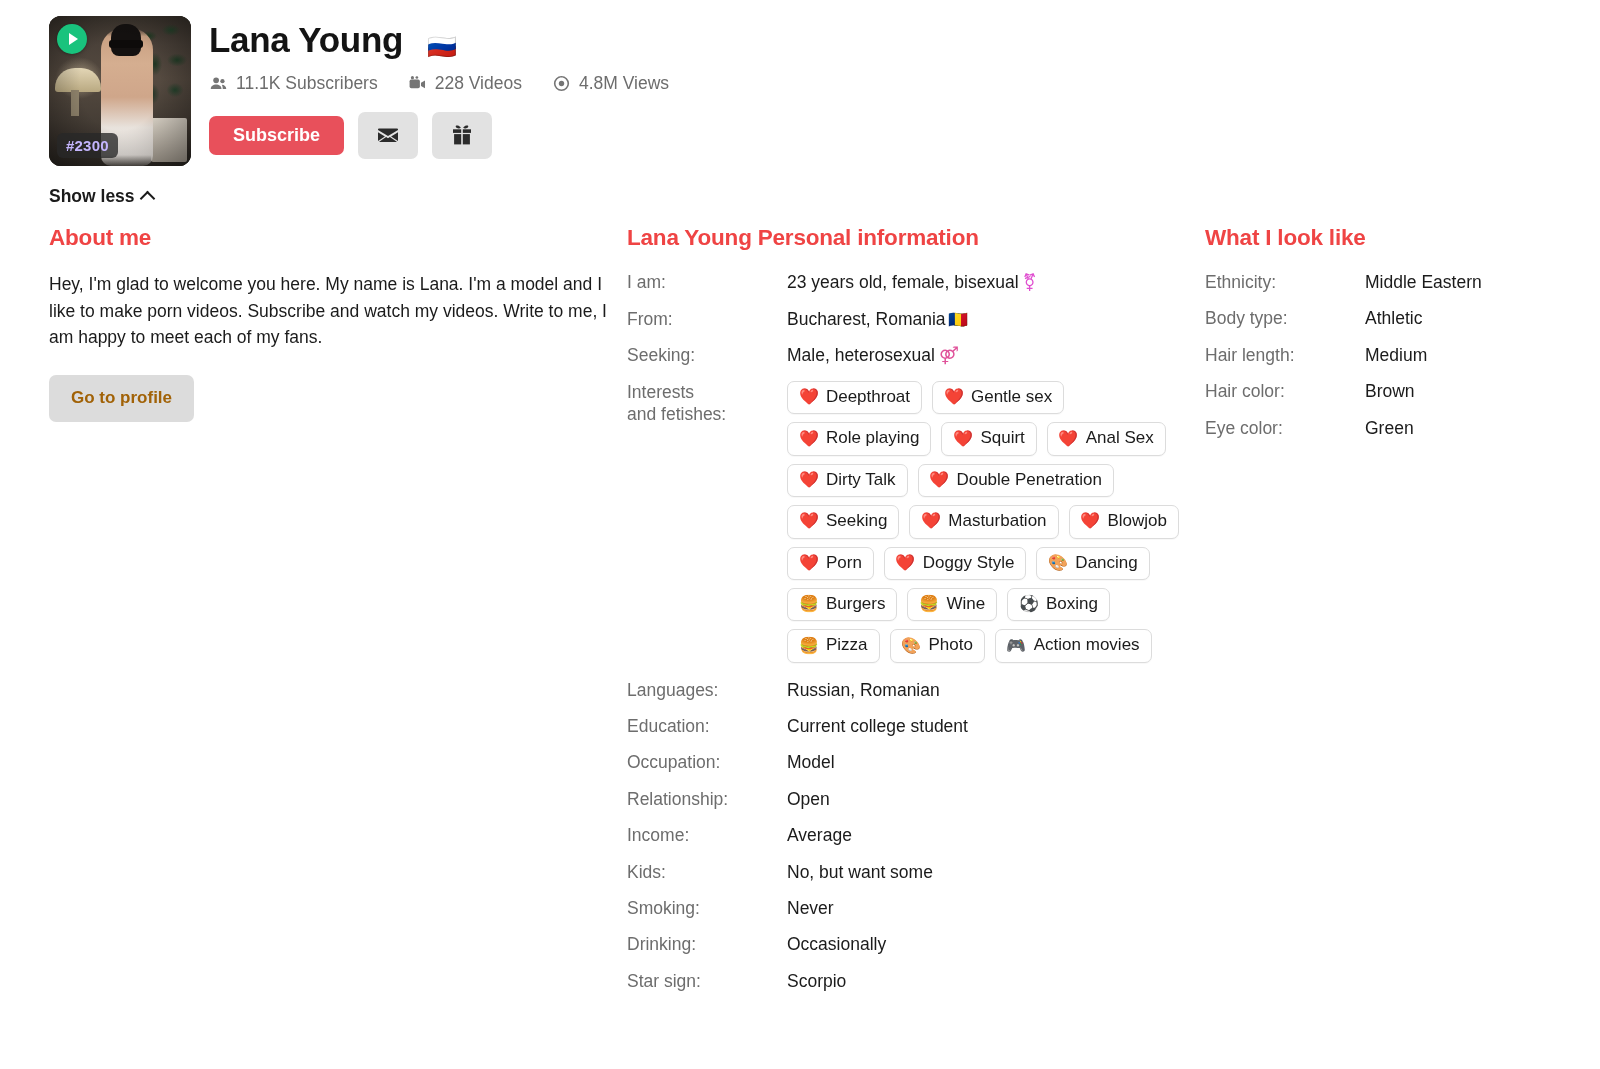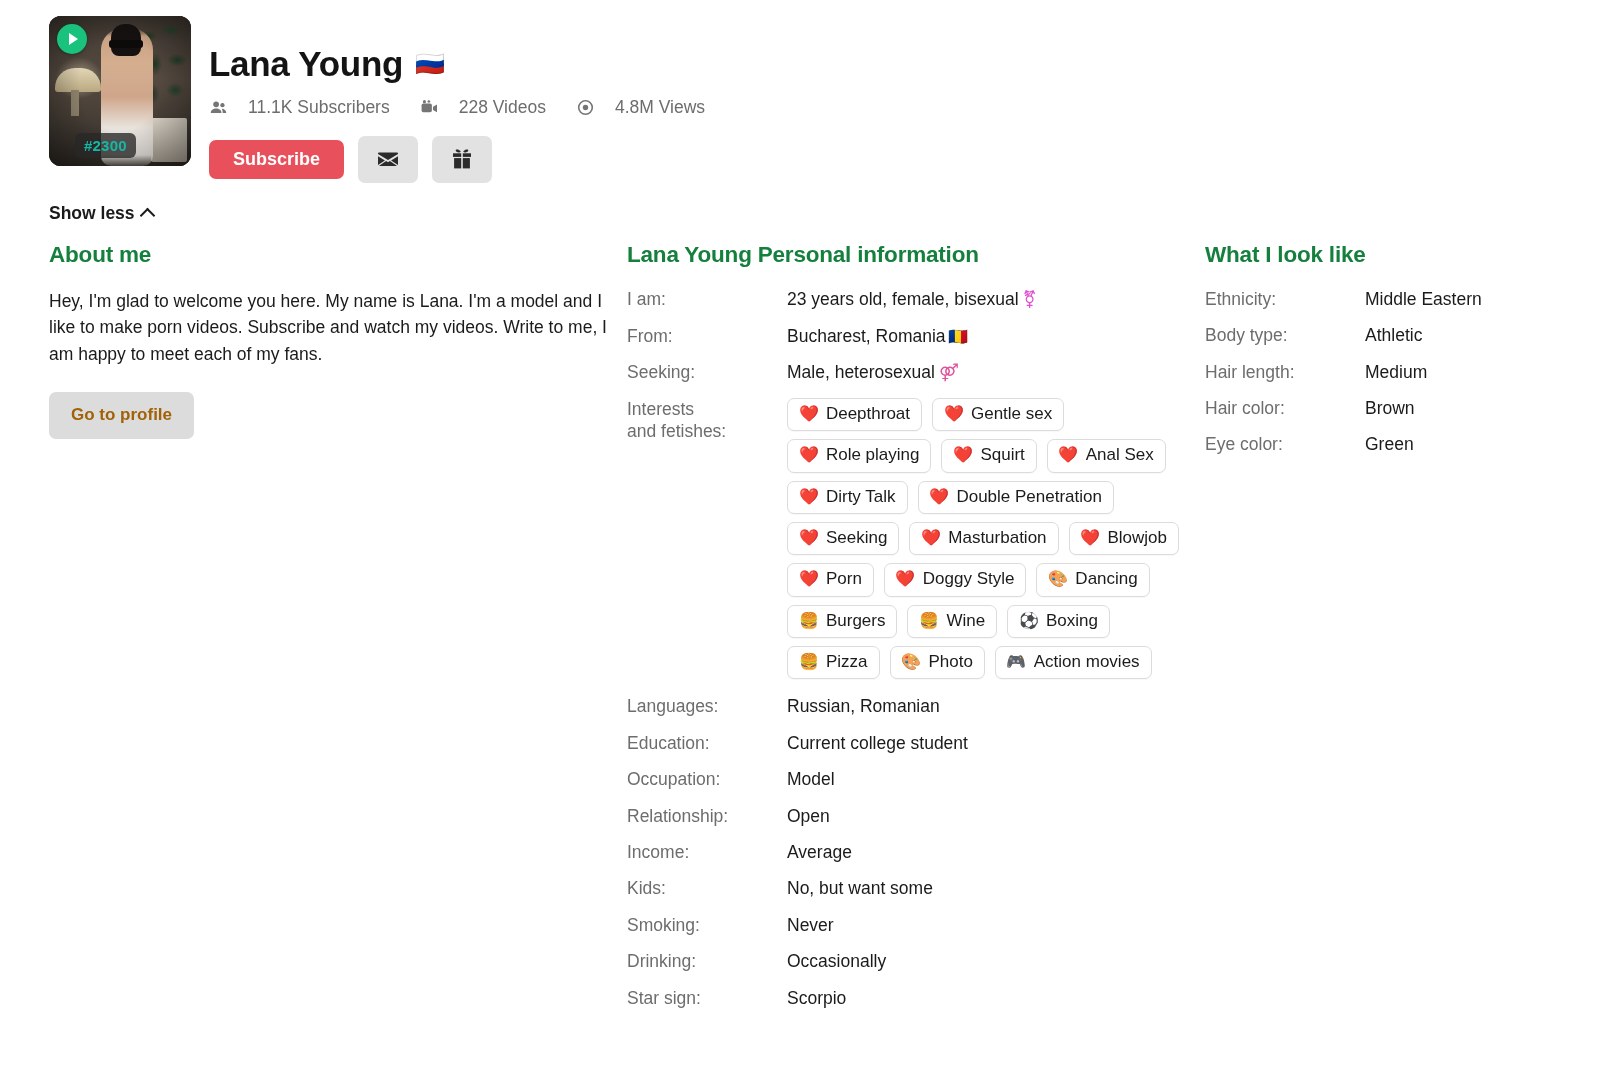--- a/index.html
+++ b/index.html
@@ -111,58 +111,57 @@
   .play-badge .tri {
     width: 0; height: 0;
     border-left: 9px solid #ffffff;
     border-top: 6px solid transparent;
     border-bottom: 6px solid transparent;
     margin-left: 3px;
   }
 
   .rank-badge {
     position: absolute;
-    left: 26px; bottom: 8px;
+    left: 8px; bottom: 8px;
     background: rgba(40,40,40,0.78);
-    color: #14b8a6;
+    color: #c4b5fd;
     font-size: 15px;
     font-weight: 600;
     padding: 4px 9px;
     border-radius: 6px;
     letter-spacing: .2px;
   }
 
   .header-right { padding-top: 6px; }
 
   .name-row {
     display: flex;
-    align-items: center;
-    gap: 12px;
-    margin-top: 24px;
+    align-items: flex-end;
+    gap: 24px;
   }
   .profile-name {
     font-size: 35px;
     font-weight: bold;
     color: #141414;
     letter-spacing: -0.3px;
     line-height: 1.05;
     margin: 0;
   }
   .flag-emoji { font-size: 24px; line-height: 1; }
 
   .stats-row {
     display: flex;
     align-items: center;
     gap: 30px;
     margin-top: 14px;
   }
   .stat {
     display: flex;
     align-items: center;
-    gap: 20px;
+    gap: 8px;
     color: #6d6d6d;
     font-size: 17.5px;
   }
   .stat svg { fill: #757575; display: block; }
 
   .actions-row {
     display: flex;
     align-items: center;
     gap: 14px;
     margin-top: 18px;
@@ -213,21 +212,21 @@
     padding: 18px 0 0 49px;
     gap: 0;
   }
   .col-about { width: 578px; flex: 0 0 578px; }
   .col-personal { width: 578px; flex: 0 0 578px; }
   .col-looks { width: 360px; flex: 0 0 360px; }
 
   .section-title {
     font-size: 22.5px;
     font-weight: bold;
-    color: #15803d;
+    color: #ef4444;
     margin: 0 0 20px 0;
     letter-spacing: -0.2px;
   }
 
   .about-text {
     font-size: 17.5px;
     line-height: 1.52;
     color: #1b1b1b;
     max-width: 560px;
     margin: 0;

